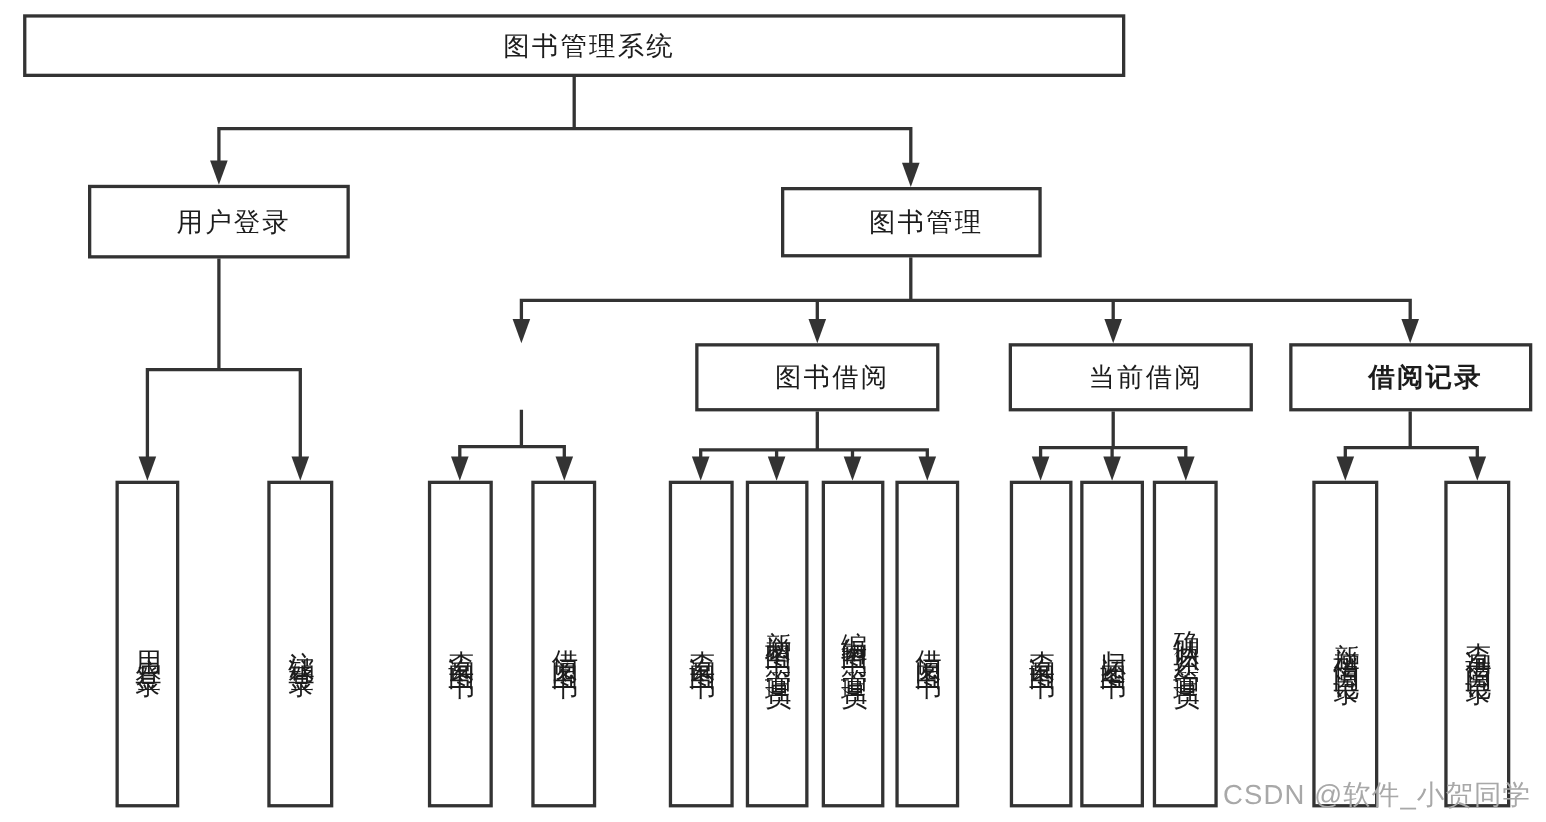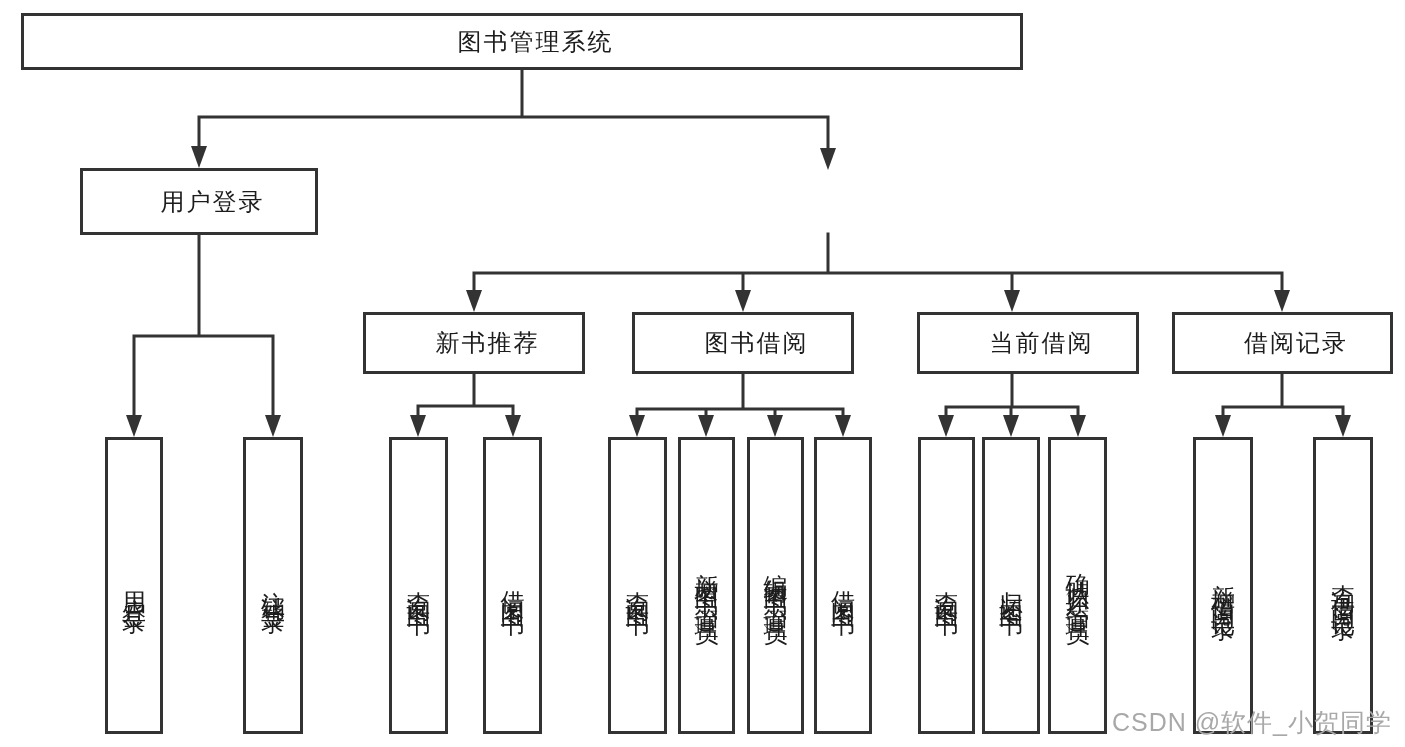--- a/index.html
+++ b/index.html
@@ -112,25 +112,25 @@
     <g>
       <path d="M1282 374 V407 M1223 407 H1343 M1223 407 V419 M1343 407 V419"></path>
       <polygon points="1215,415 1231,415 1223,437"></polygon>
       <polygon points="1335,415 1351,415 1343,437"></polygon>
     </g>
   </svg>
 
   <div class="hbox" style="left:21px; top:13px; width:1002px; height:57px;">图书管理系统</div>
 
   <div class="hbox" style="left:80px; top:168px; width:238px; height:67px;">用户登录</div>
+  <div class="hbox" style="left:710px; top:170px; width:237px; height:64px;">图书管理</div>
 
-  <div class="hbox" style="left:363px; top:312px; width:222px; height:62px;">新书推荐</div>
   <div class="hbox" style="left:632px; top:312px; width:222px; height:62px;">图书借阅</div>
   <div class="hbox" style="left:901px; top:312px; width:222px; height:62px;margin-left:16px;">当前借阅</div>
-  <div class="hbox" style="left:1172px; top:312px; width:221px; height:62px;">借阅记录</div>
+  <div class="hbox" style="left:1172px; top:312px; width:221px; height:62px;font-weight:bold;">借阅记录</div>
 
   <div class="vbox" style="left:105px; top:437px; width:58px; height:297px;">
     <span>用户登录</span>
   </div>
   <div class="vbox" style="left:243px; top:437px; width:60px; height:297px;">
     <span>注销登录</span>
   </div>
 
   <div class="vbox" style="left:389px; top:437px; width:59px; height:297px;">
     <span>查询图书</span>

